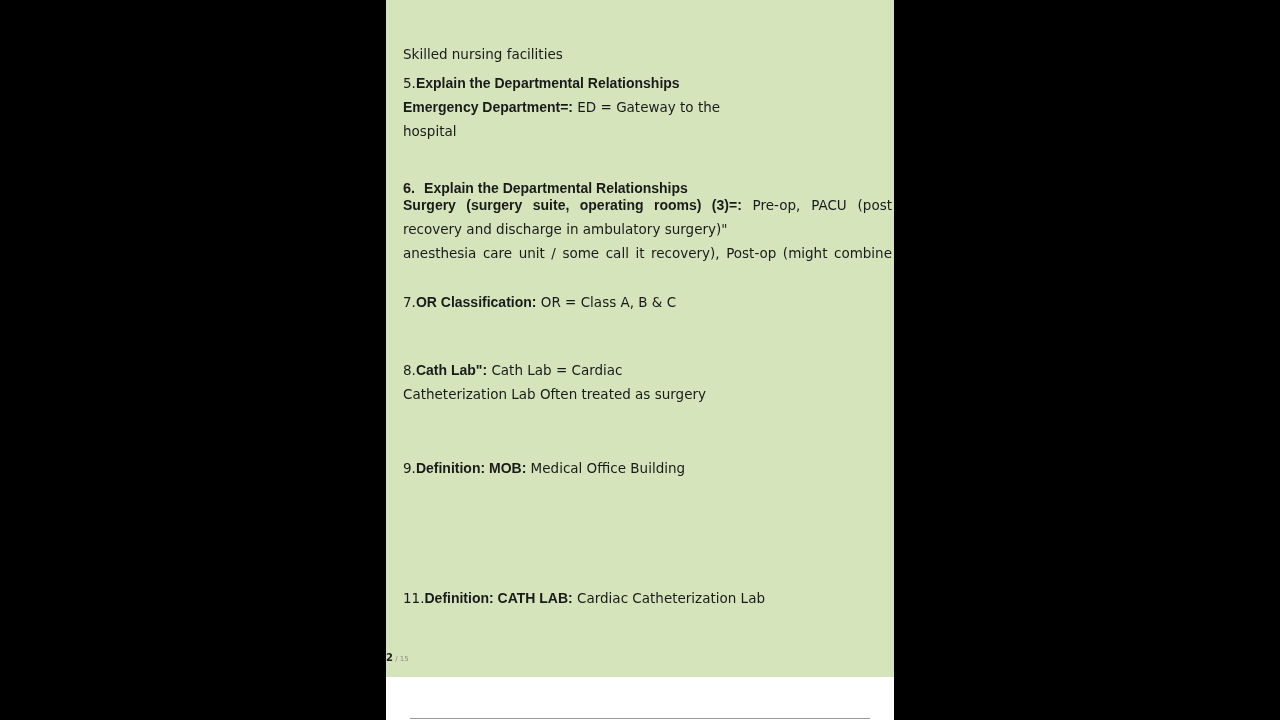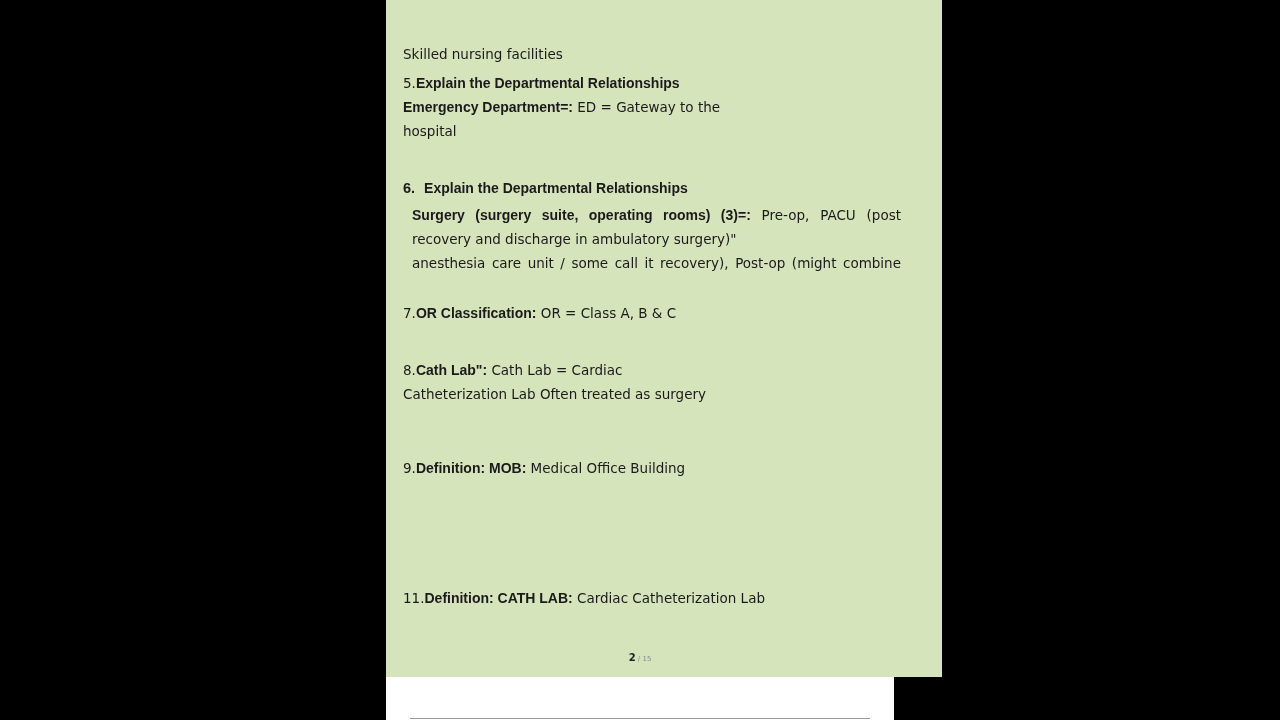--- a/index.html
+++ b/index.html
@@ -14,21 +14,21 @@
   .viewer {
     position: absolute;
     left: 0; top: 0;
     width: 1280px; height: 720px;
     background: #000;
   }
   .page {
     position: absolute;
     left: 386px;
     top: 0;
-    width: 556px;
+    width: 508px;
     height: 677px;
     background: #d6e4bc;
     color: #1a1a1a;
   }
   .next-page {
     position: absolute;
     left: 386px;
     top: 677px;
     width: 508px;
     height: 60px;
@@ -76,21 +76,20 @@
     white-space: nowrap;
   }
   .justify .row.last {
     text-align-last: left;
   }
   .page-num {
     position: absolute;
     top: 652px;
     left: 0;
     width: 508px;
-    text-align: center;
     font-size: 9px;
     color: #222;
   }
   .page-num .cur { font-weight: bold; font-size: 10px; }
   .page-num .tot { color: #8a8a8a; font-size: 7px; }
 </style>
 </head>
 <body>
 
 <div class="viewer">
@@ -103,27 +102,27 @@
       <span>5.</span><span class="b">Explain the Departmental Relationships</span>
     </div>
     <div class="line" style="top:99px;">
       <span class="b">Emergency Department=:</span><span> ED = Gateway to the</span>
     </div>
     <div class="line" style="top:123px;">hospital</div>
 
     <div class="line" style="top:180px;">
       <span class="num-big">6.</span><span class="b">Explain the Departmental Relationships</span>
     </div>
-    <div class="justify" style="top:203px;margin-left:9px;">
+    <div class="justify" style="top:193px;">
       <span class="row"><span class="b">Surgery (surgery suite, operating rooms) (3)=:</span><span> Pre-op, PACU (post</span></span>
       <span class="row last">recovery and discharge in ambulatory surgery)"</span>
       <span class="row">anesthesia care unit / some call it recovery), Post-op (might combine</span>
     </div>
 
-    <div class="line" style="top:305px;">
+    <div class="line" style="top:294px;">
       <span>7.</span><span class="b">OR Classification:</span><span> OR = Class A, B &amp; C</span>
     </div>
 
     <div class="line" style="top:362px;">
       <span>8.</span><span class="b">Cath Lab":</span><span> Cath Lab = Cardiac</span>
     </div>
     <div class="line" style="top:386px;">Catheterization Lab Often treated as surgery</div>
 
     <div class="line" style="top:460px;">
       <span>9.</span><span class="b">Definition: MOB:</span><span> Medical Office Building</span>

